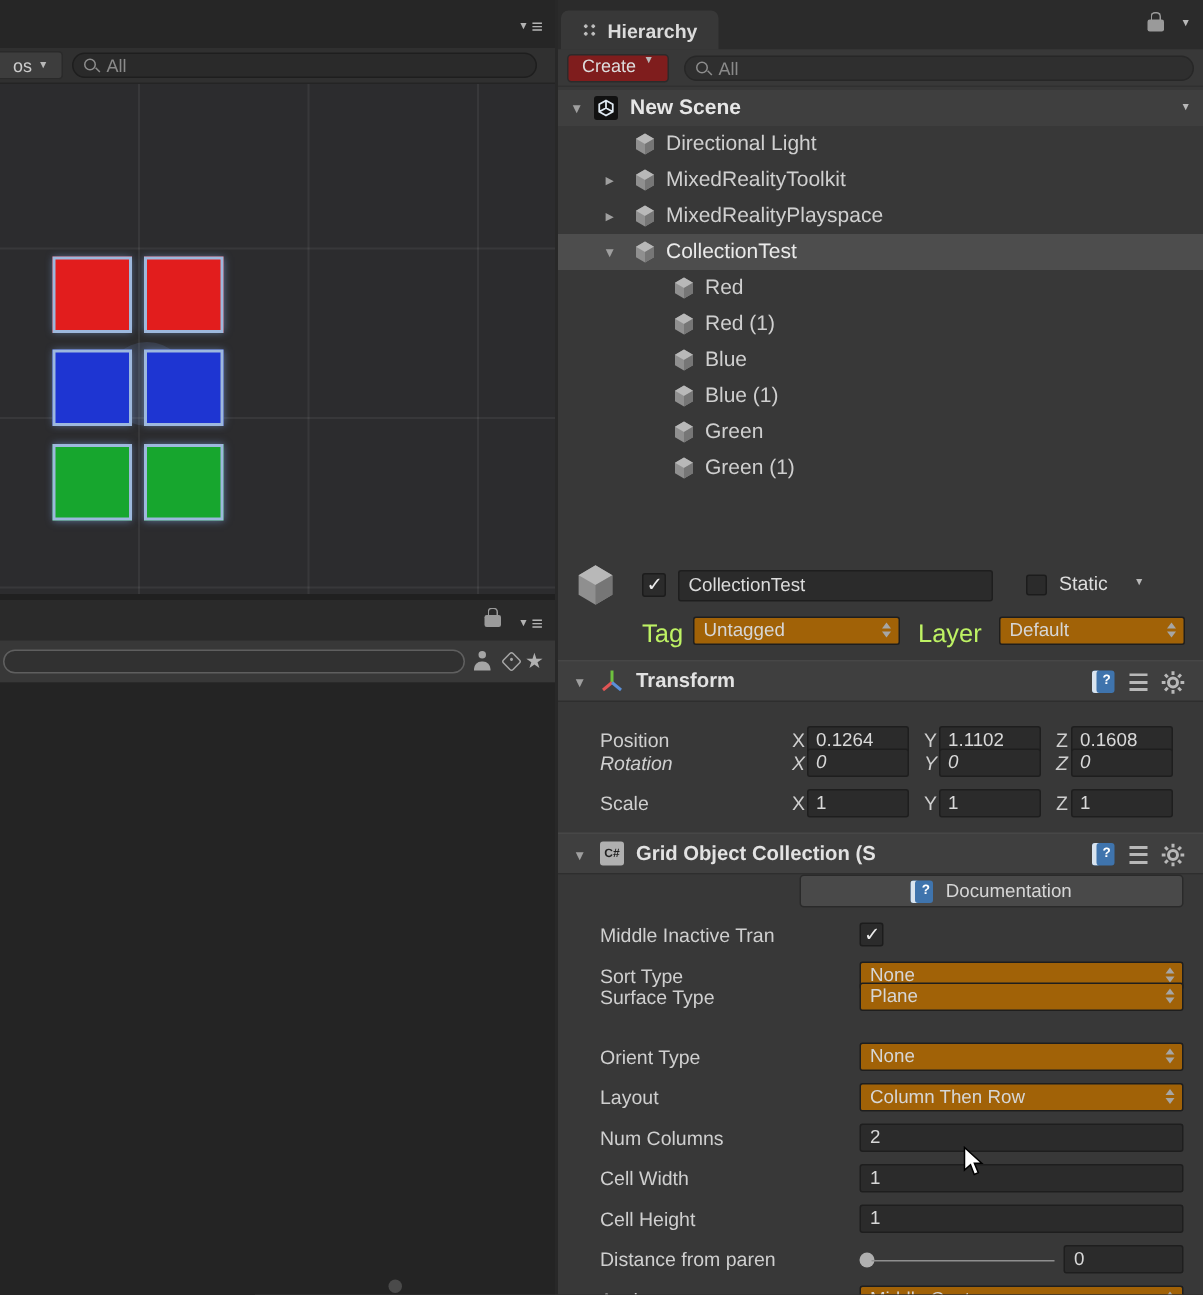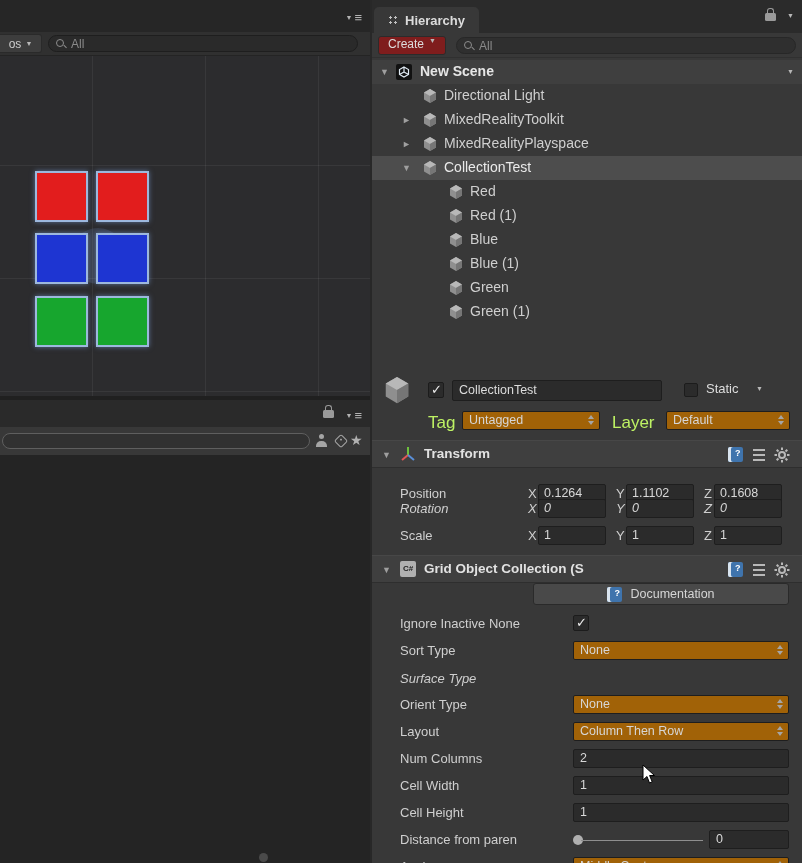--- a/index.html
+++ b/index.html
@@ -428,35 +428,42 @@
       </span>
     </div>
 
     <div class="doc-btn">
       <span class="book-icon"></span>
       <span>Documentation</span>
     </div>
 
     <div id="goc-props">
         <div class="prow" style="top: 243px;">
-          <span class="plbl">Ignore Inactive None</span>
+          <span class="plbl">Middle Inactive Tran</span>
           <span class="cb checked"></span>
         </div>
         <div class="prow" style="top: 270px;">
           <span class="plbl">Sort Type</span>
           <div class="dd">
             <span class="ddv">None</span>
             <span class="arrows">
               <i class="au"></i>
               <i class="ad"></i>
             </span>
           </div>
         </div>
-        <div class="prow" style="top: 298px; font-style: italic;">
+        <div class="prow" style="top: 284px;">
           <span class="plbl">Surface Type</span>
+          <div class="dd">
+            <span class="ddv">Plane</span>
+            <span class="arrows">
+              <i class="au"></i>
+              <i class="ad"></i>
+            </span>
+          </div>
         </div>
         <div class="prow" style="top: 324px;">
           <span class="plbl">Orient Type</span>
           <div class="dd">
             <span class="ddv">None</span>
             <span class="arrows">
               <i class="au"></i>
               <i class="ad"></i>
             </span>
           </div>

